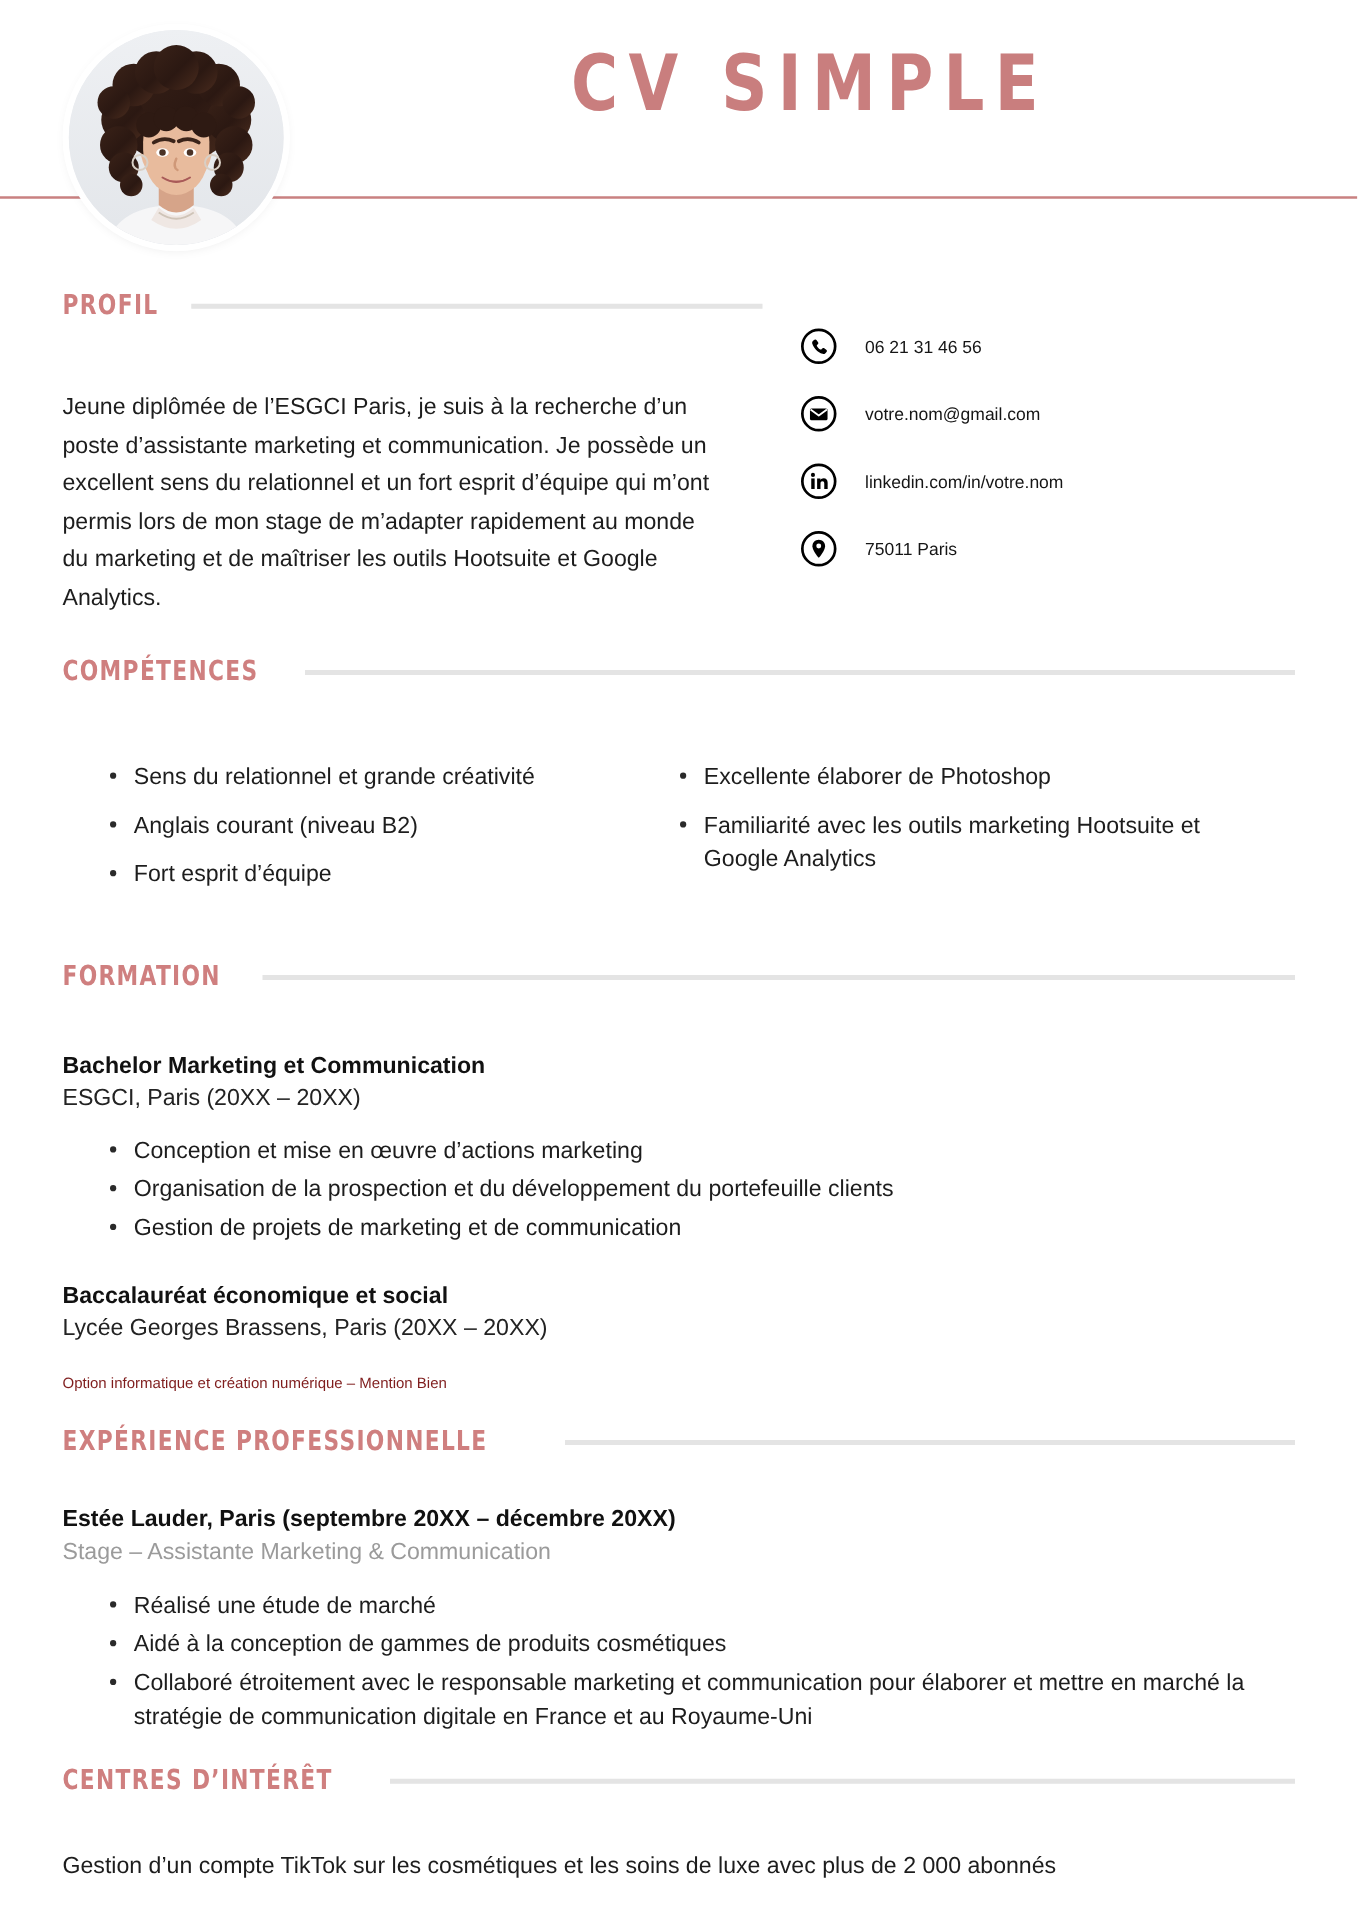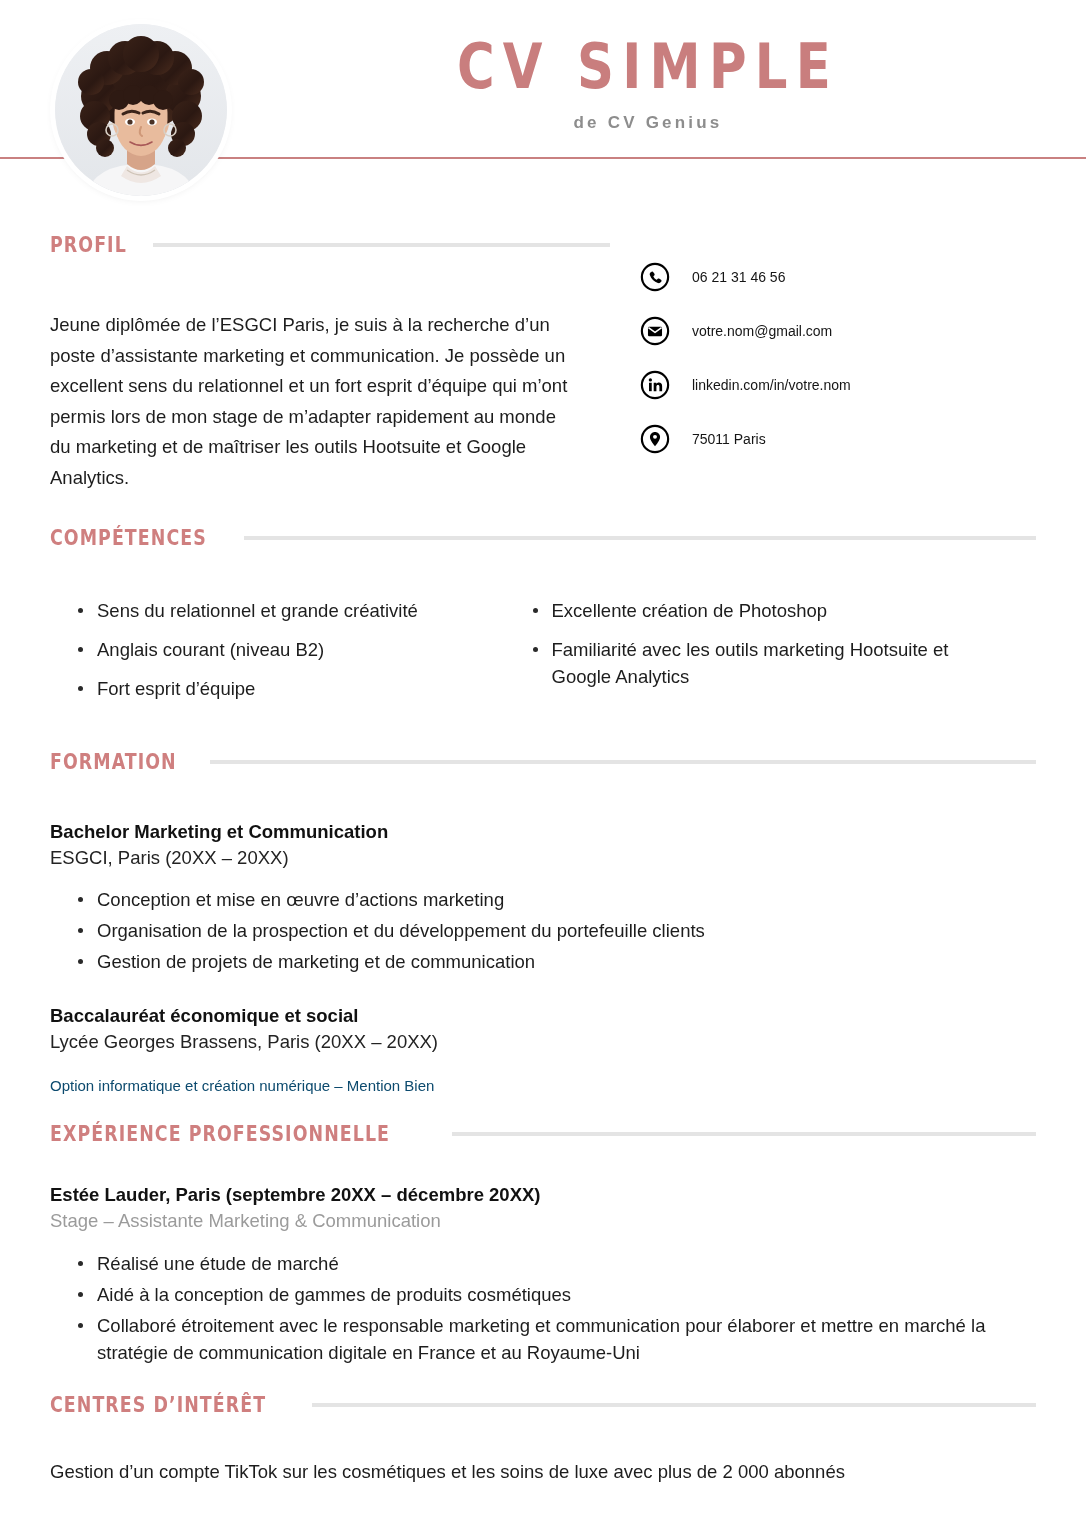--- a/index.html
+++ b/index.html
@@ -108,21 +108,21 @@
   p.para {
     margin: 0;
     font-size: 18.5px;
     line-height: 30.5px;
     color: #1d1d1d;
   }
 
   
   ul.bul {
     list-style: none;
-    margin: 5px;
+    margin: 15px;
     padding: 0;
   }
   ul.bul > li {
     position: relative;
     padding-left: 42px;
     font-size: 18.5px;
     line-height: 27px;
     color: #1d1d1d;
     margin-bottom: 12px;
   }
@@ -167,22 +167,22 @@
     margin: 0;
   }
   .entry-sub {
     font-size: 18.5px;
     color: #232323;
     line-height: 26px;
     margin: 0;
   }
   .entry-sub.muted { color: #9b9b9b; }
   .entry-note {
-    font-size: 15px;
-    color: #0c4a6e;
+    font-size: 12px;
+    color: #7f1d1d;
     line-height: 26px;
     margin: 0;
   }
 </style>
 </head>
 <body>
 
 <div class="page">
 
   <div class="header">
@@ -259,21 +259,20 @@
           <circle cx="57" cy="106" r="6" fill="none" stroke="#d8cfc5" stroke-width="1.6"></circle>
           <circle cx="115" cy="106" r="6" fill="none" stroke="#d8cfc5" stroke-width="1.6"></circle>
 
           <path d="M72 146 q14 10 28 0" stroke="#cfc4b8" stroke-width="1.4" fill="none"></path>
         </g>
       </svg>
     </div>
 
     <div class="header-titles">
       <h1 class="cv-title">CV SIMPLE</h1>
-      <div class="cv-subtitle">de CV Genius</div>
     </div>
   </div>
 
   <div class="body-area">
 
     <div class="two-col" style="margin-top:14px;">
       <div class="col-left">
         <div class="section-head">
           <span class="section-title">PROFIL</span>
           <span class="section-line"></span>
@@ -331,21 +330,21 @@
         <span class="section-line"></span>
       </div>
 
       <div class="two-col" style="margin-top:42px;">
         <ul class="bul" style="width:530px;">
           <li>Sens du relationnel et grande créativité</li>
           <li>Anglais courant (niveau B2)</li>
           <li>Fort esprit d’équipe</li>
         </ul>
         <ul class="bul" style="flex:1 1 auto;">
-          <li>Excellente création de Photoshop</li>
+          <li>Excellente élaborer de Photoshop</li>
           <li style="padding-right:40px;">Familiarité avec les outils marketing Hootsuite et Google Analytics</li>
         </ul>
       </div>
     </div>
 
     <div style="margin-top:30px;">
       <div class="section-head">
         <span class="section-title">FORMATION</span>
         <span class="section-line"></span>
       </div>

